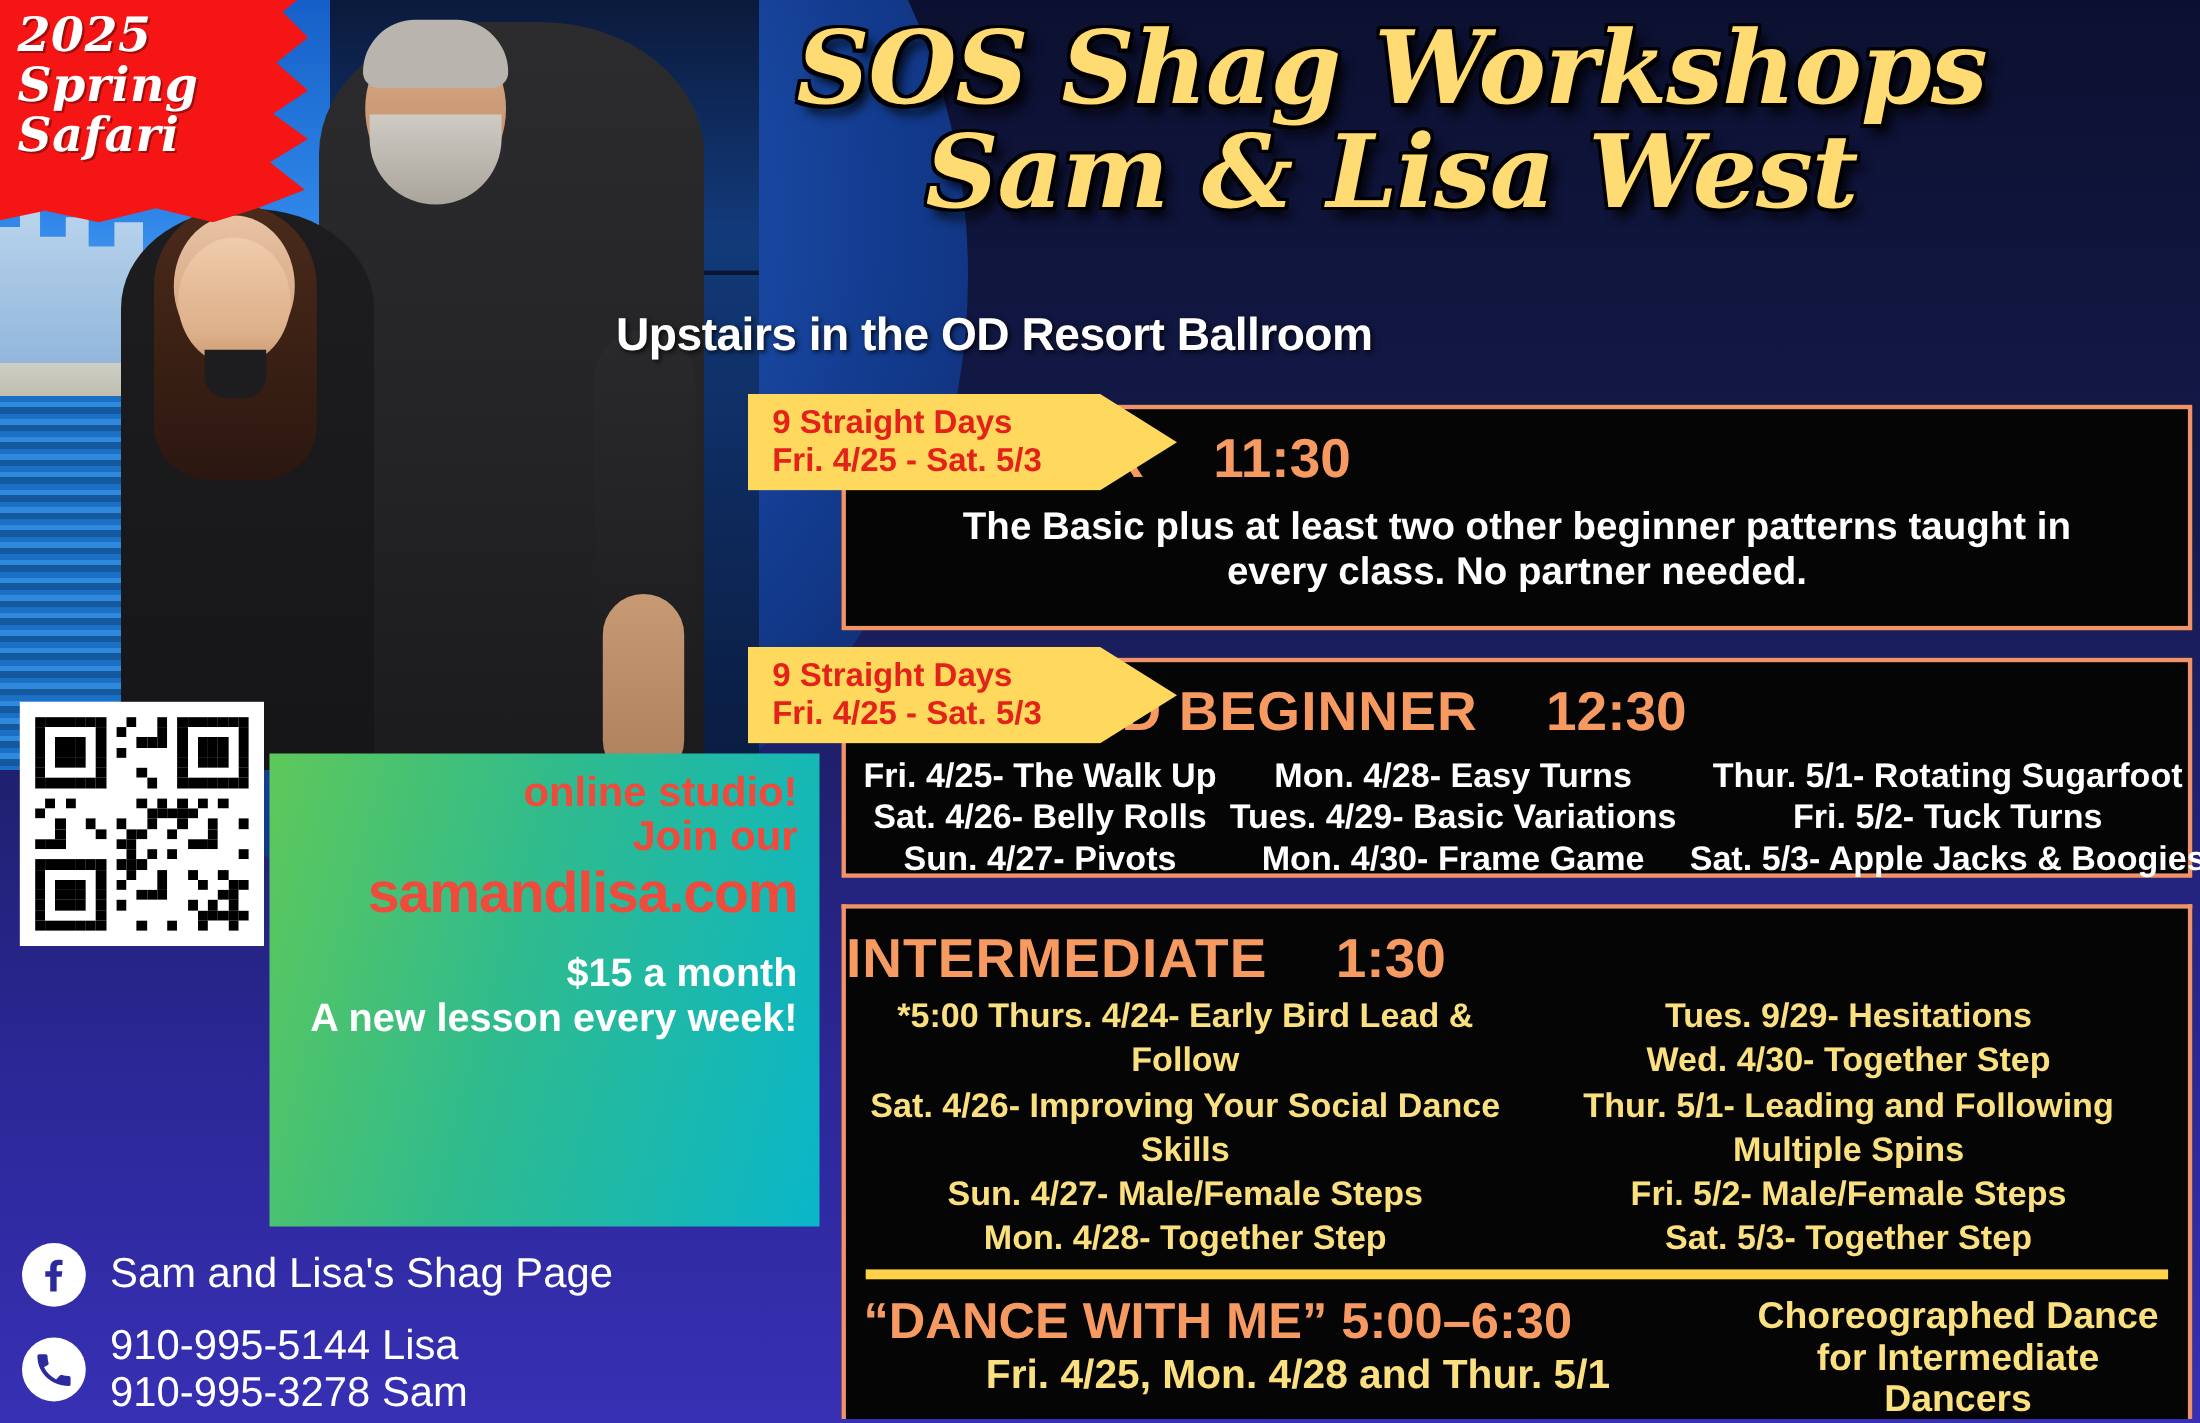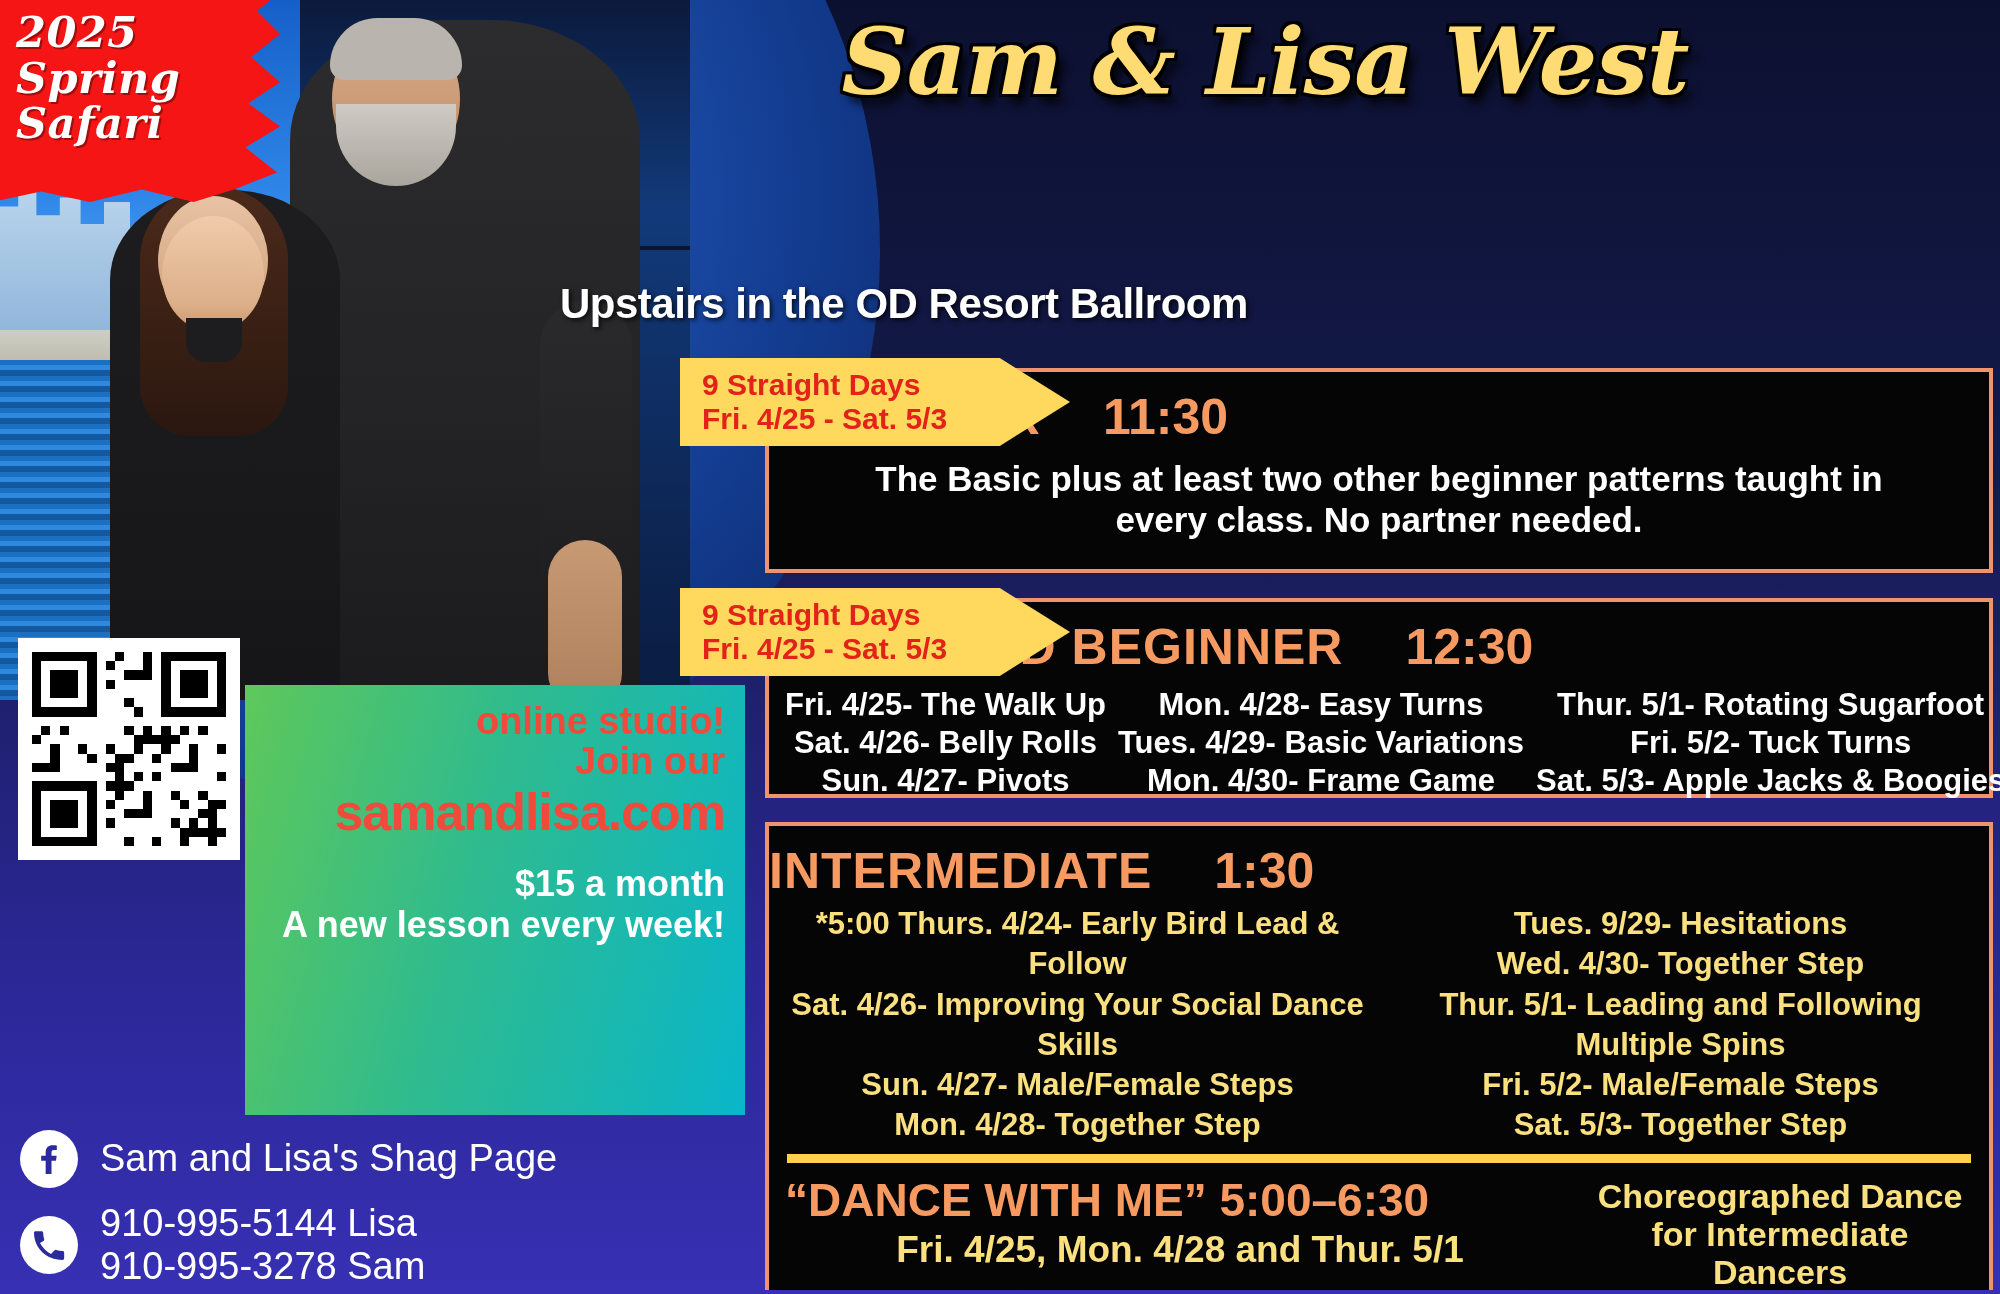--- a/index.html
+++ b/index.html
@@ -205,20 +205,21 @@
   <div class="neck-f"></div>
 
   <div class="starburst"></div>
   <div class="sb-text">
     <div>2025</div>
     <div>Spring</div>
     <div>Safari</div>
   </div>
 
   <div class="headline">
+    <div class="h-line">SOS Shag Workshops</div>
     <div class="h-line">Sam &amp; Lisa West</div>
   </div>
   <div class="subrow">
     <div class="sub-venue">Upstairs in the OD Resort Ballroom</div>
   </div>
 
   <div class="level-box box-beg">
     <div class="lvl-head">
       <div class="lvl-name">BEGINNER</div>
       <div class="lvl-time">11:30</div>

